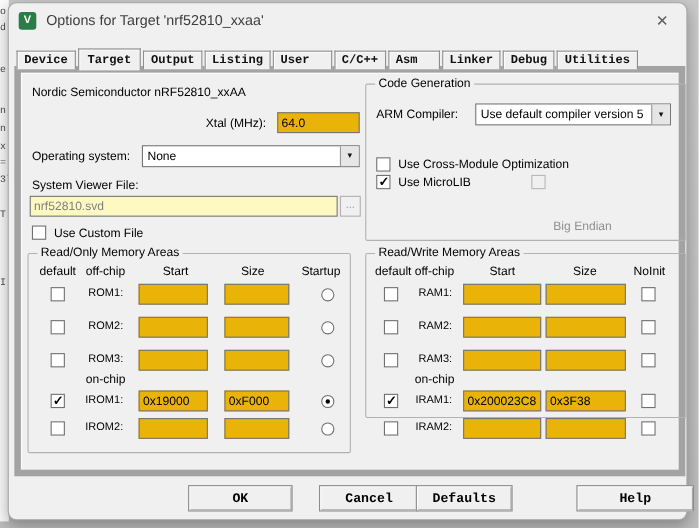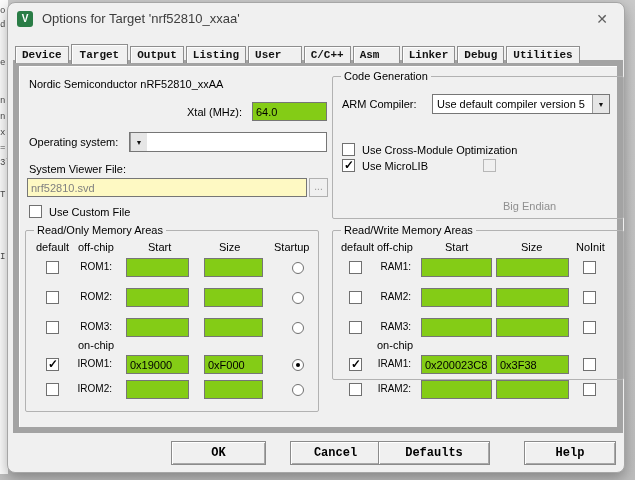--- a/index.html
+++ b/index.html
@@ -68,21 +68,21 @@
     border:6px solid #a3a3a3;
     box-shadow:inset 1px 1px 0 #fdfdfd;
     z-index:2;
   }
 
   .lbl { position:absolute; font-size:11px; color:#000; white-space:nowrap; }
   .lbl.dis { color:#8f8f8f;margin-top:40px; }
 
   
   .tb {
-    position:absolute; height:19px; background:#84cc16;
+    position:absolute; height:19px; background:#eab308;
     border:1px solid #767676; font-size:11px; padding:0 3px;
     font-family:"Liberation Sans", sans-serif; color:#000;
   }
   .tb.dis { background:#fef9c3; color:#808080; }
 
   
   .combo {
     position:absolute; height:20px; background:#fff;
     border:1px solid #767676; font-size:11px;
     display:flex; align-items:center;
@@ -207,20 +207,21 @@
 
   <div class="tabpage">
 
     <div class="lbl" style="left:10px; top:12px;">Nordic Semiconductor nRF52810_xxAA</div>
 
     <div class="lbl" style="left:168px; top:40px;">Xtal (MHz):</div>
     <input class="tb" style="left: 233px; top: 36px; width: 75px;" value="64.0">
 
     <div class="lbl" style="left:10px; top:70px;">Operating system:</div>
     <div class="combo" style="left:110px; top:66px; width:198px;">
+      <span class="val">None</span>
       <span class="arrow"></span>
     </div>
 
     <div class="lbl" style="left:10px; top:97px;">System Viewer File:</div>
     <input class="tb dis" style="left: 8px; top: 112px; width: 280px;" value="nrf52810.svd">
     <div class="browse-btn" style="left:290px; top:112px;">...</div>
 
     <span class="cb" style="left:10px; top:139px;"></span>
     <div class="lbl" style="left:30px; top:140px;">Use Custom File</div>
 
@@ -332,16 +333,16 @@
         <input class="tb start" value="" style="">
         <input class="tb size" value="" style="">
         <span class="cb noinit"></span>
       </div>
     </div>
 
   </div>
 
   <div class="btn" style="left:163px; top:438px; width:95px;">OK</div>
   <div class="btn" style="left:266px; top:438px; width:91px;margin-left:16px;">Cancel</div>
-  <div class="btn" style="left:370px; top:438px; width:112px;">Defaults</div>
-  <div class="btn" style="left:516px; top:438px; width:92px;">Help</div>
+  <div class="btn" style="left:370px; top:438px; width:88px;">Defaults</div>
+  <div class="btn" style="left:516px; top:438px; width:107px;">Help</div>
 
 </div>
 
 </body></html>

